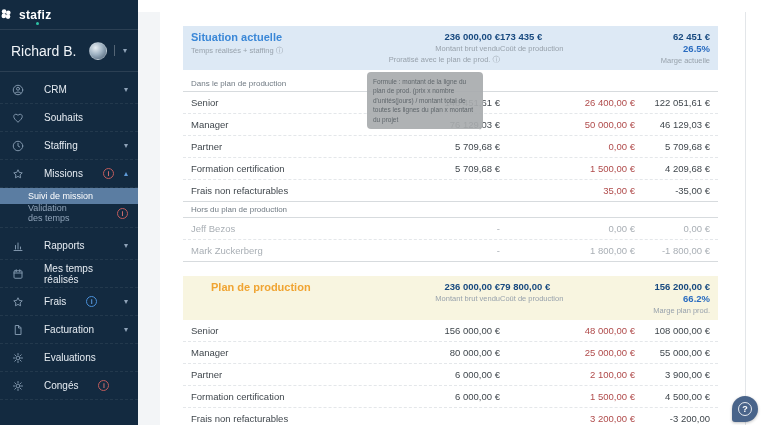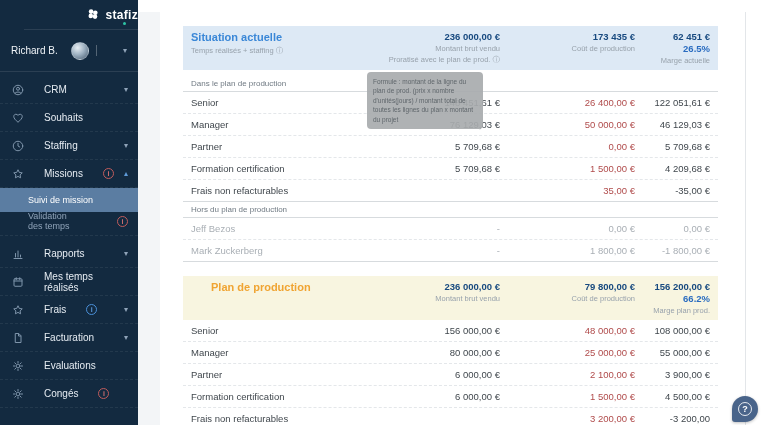--- a/index.html
+++ b/index.html
@@ -3,29 +3,29 @@
 <meta charset="utf-8">
 <style>
   * { margin:0; padding:0; box-sizing:border-box; }
   html,body { width:768px; height:425px; overflow:hidden; background:#fff;
               font-family:"Liberation Sans", sans-serif; }
   .page { position:relative; width:768px; height:425px; overflow:hidden; }
 
   
   .sidebar { position:absolute; left:0; top:0; width:138px; height:425px;
              background:#132a40; color:#e6ecf2; overflow:hidden; z-index:2; }
-  .logo-row { height:30px; display:flex; align-items:center; justify-content:flex-end;
-              gap:5px; border-bottom:1px solid rgba(255,255,255,.10);margin-left:24px; }
+  .logo-row { height:30px; display:flex; align-items:center; justify-content:flex-start;
+              gap:5px; border-bottom:1px solid rgba(255,255,255,.10); }
   .logo-ic { width:14px; height:14px; display:block; }
   .logo-text { font-size:12px; font-weight:700; color:#fff; letter-spacing:.3px; position:relative; }
   .logo-dot { position:absolute; left:17px; bottom:-3px; width:3px; height:3px;
               border-radius:50%; background:#2ec4a5; }
   .user-row { height:42px; display:flex; align-items:center; padding:0 11px;
               border-bottom:1px solid rgba(255,255,255,.10); cursor:pointer; }
-  .user-name { font-size:10px; color:#f0f4f8; }
+  .user-name { font-size:14px; color:#f0f4f8; }
   .avatar { width:18px; height:18px; border-radius:50%; margin-left:13px; flex:0 0 auto;
             background:radial-gradient(circle at 35% 30%, #e8eef3 0%, #9fb2c2 45%, #44596e 100%);
             border:1px solid rgba(255,255,255,.25); }
   .user-sep { width:1px; height:11px; background:rgba(255,255,255,.28); margin-left:7px; }
   .chev { font-size:8px; color:#8fa3b8; }
   .chev.right { position:absolute; right:10px; }
   .chev.up { color:#5f9bd8; }
   .user-row .chev { margin-left:auto; }
 
   .nav { padding-top:4px; }
@@ -33,35 +33,35 @@
               padding:0 12px; gap:20px; font-size:10px; color:#e6ecf2;
               border-bottom:1px dashed rgba(255,255,255,.07); cursor:pointer; }
   .nav-item .icon { width:12px; height:12px; color:#7f95ab; flex:0 0 auto; display:flex; }
   .icon svg { width:12px; height:12px; display:block; }
   .badge-info { width:11px; height:11px; border-radius:50%; border:1px solid #c05c5c;
                 color:#cf7070; font-size:7px; line-height:9px; text-align:center;
                 flex:0 0 auto; font-weight:700; }
   .badge-info.blue { border-color:#4a90d9; color:#5e9ce0; }
   .child { height:16px; display:flex; align-items:center; padding:0 10px 0 28px;
            font-size:9px; color:#8fa3b8; cursor:pointer; gap:6px; }
-  .child.selected { background:#5b7da2; color:#fff; height:24px; }
+  .child.selected { background:#5b7da2; color:#fff; height:16px; }
   .group-sep { height:6px; border-bottom:1px dashed rgba(255,255,255,.07); margin-bottom:4px; }
 
   
   .content { position:absolute; left:138px; top:12px; width:680px; height:425px; background:#fff; }
   .gutter { position:absolute; left:0; top:0; width:22px; height:100%; background:#f3f5f7; }
   .vline { position:absolute; left:607px; top:0; width:1px; height:100%; background:#e3e6e9; }
 
   .tables { position:absolute; left:45px; top:14px; width:535px; }
   .band { display:flex; padding:5px 8px; align-items:flex-start; }
   .band.blue { background:#dde9f5; }
   .band.yellow { background:#f8f5e0; margin-top:14px; }
   .c1 { flex:1; min-width:0; }
   .c2 { width:130px; text-align:right; }
-  .c3 { width:135px; text-align:right; }
+  .c3 { width:135px; text-align:left; }
   .c4 { width:75px; text-align:right; }
   .band-title { font-size:11px; font-weight:700; color:#3a87d7; }
   .band.yellow .band-title { color:#f0a432; padding-left:20px; }
   .band-sub { font-size:7.5px; color:#98a2ac; margin-top:3px; white-space:nowrap; }
   .bv { font-size:9.5px; font-weight:700; color:#17497f; white-space:nowrap; }
   .bl { font-size:7.5px; color:#98a2ac; margin-top:2px; white-space:nowrap; }
   .bp { font-size:9.5px; font-weight:700; color:#2a6cc0; margin-top:1px; }
   .ico-info { font-size:7.5px; color:#9aa4ae; }
 
   .section-row { height:16px; display:flex; align-items:center; padding:0 8px;

